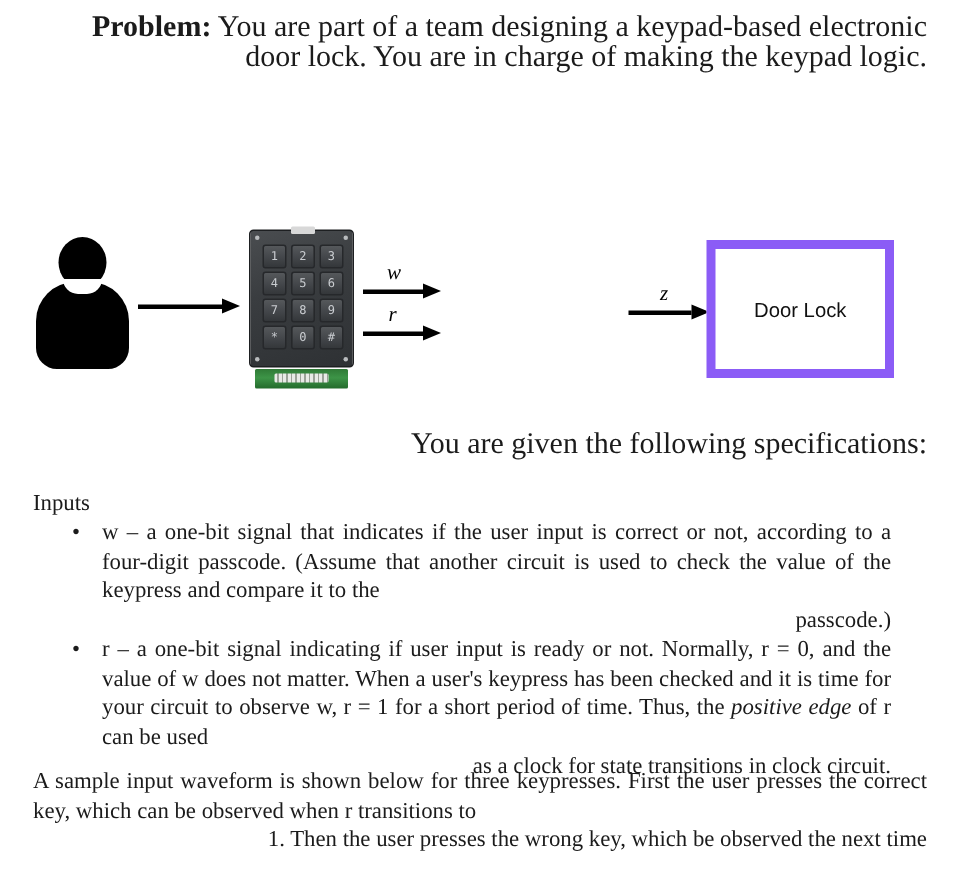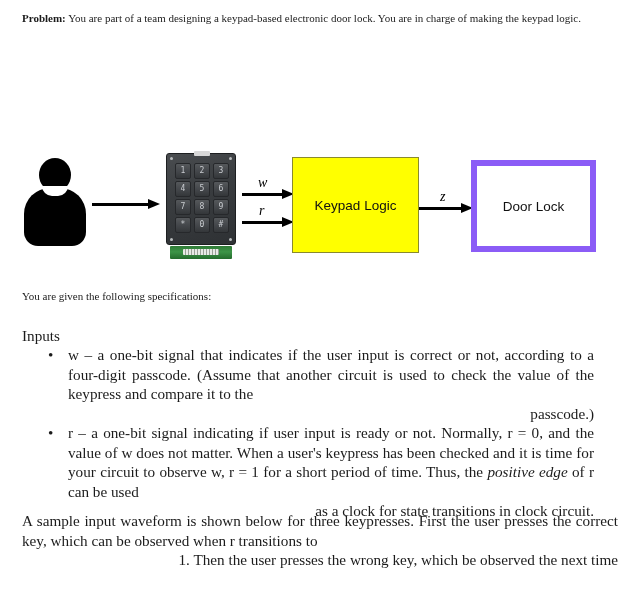--- a/index.html
+++ b/index.html
@@ -19,23 +19,23 @@
   .page {
     position: absolute;
     left: 0; top: 0;
     width: 638px; height: 591px;
   }
 
   .para {
     position: absolute;
     left: 22px;
     width: 596px;
-    font-size: 11px;
-    line-height: 19.5px;
-    text-align: left;
+    font-size: 20px;
+    line-height: 19.5px;
+    text-align: right;
     color: #1b1b1b;
   }
 
   .p-problem { top: 9px; }
   .p-user    { top: 68px; }
   .p-specs   { top: 287px; }
 
   .heading-inputs {
     position: absolute;
     left: 22px;
@@ -339,21 +339,20 @@
       <div class="shaft"></div>
       <div class="head"></div>
     </div>
 
     <div class="sig-label label-r">r</div>
     <div class="arrow arrow-r">
       <div class="shaft"></div>
       <div class="head"></div>
     </div>
 
-    <div class="box box-keypad-logic">Keypad Logic</div>
 
     <div class="sig-label label-z">z</div>
     <div class="arrow arrow-z">
       <div class="shaft"></div>
       <div class="head"></div>
     </div>
 
     <div class="box box-door-lock">Door Lock</div>
   </div>
 

